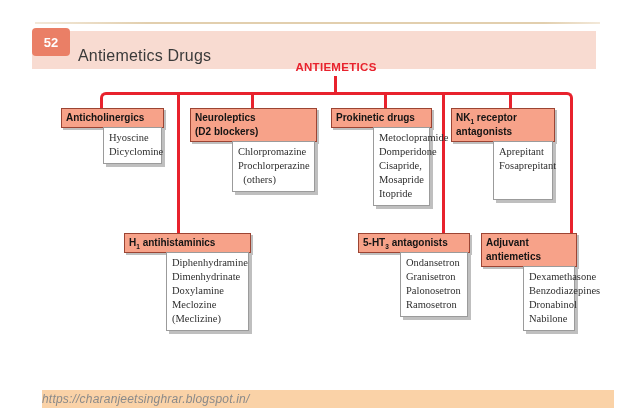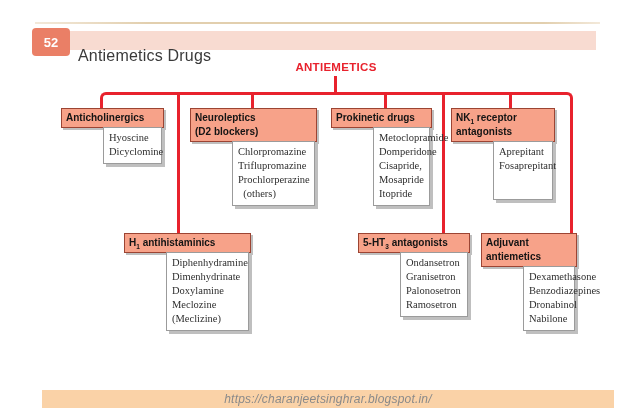--- a/index.html
+++ b/index.html
@@ -15,21 +15,21 @@
   html,body{margin:0;padding:0;background:#ffffff;}
   .page{
     position:relative;width:632px;height:416px;background:#ffffff;overflow:hidden;
     font-family:"Liberation Sans",sans-serif;
   }
   .top-rule{
     position:absolute;left:35px;top:22px;width:565px;height:2px;
     background:linear-gradient(to right,#f3e9da,#e2cfae 20%,#e2cfae 90%,#f3e9da);
   }
   .chapter-banner{
-    position:absolute;left:32px;top:31px;width:564px;height:19px;
+    position:absolute;left:32px;top:31px;width:564px;height:38px;
     background:var(--banner-fill);
   }
   .chapter-chip{
     position:absolute;left:0px;top:-3px;width:38px;height:28px;border-radius:4px;
     background:var(--chip-fill);color:#ffffff;font-weight:bold;font-size:13px;
     display:flex;align-items:center;justify-content:center;
   }
   .chapter-title{
     position:absolute;left:46px;top:14px;height:22px;display:flex;align-items:center;
     color:#3a3a3a;font-size:16px;letter-spacing:0.2px;
@@ -76,21 +76,21 @@
   .box-anticholinergics{left:63px;top:108px;width:99px;}
   .box-neuroleptics{left:192px;top:108px;width:123px;}
   .box-prokinetic{left:333px;top:108px;width:97px;border-radius:20px;}
   .box-nk1{left:453px;top:108px;width:100px;}
   .box-nk1 .drug-box-body{min-height:50px;}
   .box-h1{left:126px;top:233px;width:123px;}
   .box-5ht3{left:360px;top:233px;width:108px;}
   .box-adjuvant{left:483px;top:233px;width:92px;}
   .footer-banner{
     position:absolute;left:42px;top:390px;width:572px;height:18px;
-    background:var(--footer-fill);display:flex;align-items:center;justify-content:center;
+    background:var(--footer-fill);display:flex;align-items:center;
   }
   .footer-url{
     font-style:italic;font-size:12px;color:#8a8a8a;letter-spacing:0.2px;
   }
 </style>
 </head>
 <body>
 
 <div class="page">
 
@@ -118,21 +118,20 @@
         <div class="drug-box-header"><span>Anticholinergics</span></div>
         <div class="drug-box-body">
           <div class="drug-item">Hyoscine</div>
           <div class="drug-item">Dicyclomine</div>
         </div>
       </div>
       <div class="drug-box box-neuroleptics">
         <div class="drug-box-header"><span>Neuroleptics</span><br><span>(D2 blockers)</span></div>
         <div class="drug-box-body">
           <div class="drug-item">Chlorpromazine</div>
-          <div class="drug-item">Triflupromazine</div>
           <div class="drug-item">Prochlorperazine</div>
           <div class="drug-item">  (others)</div>
         </div>
       </div>
       <div class="drug-box box-prokinetic">
         <div class="drug-box-header"><span>Prokinetic drugs</span></div>
         <div class="drug-box-body">
           <div class="drug-item">Metoclopramide</div>
           <div class="drug-item">Domperidone</div>
           <div class="drug-item">Cisapride,</div>

